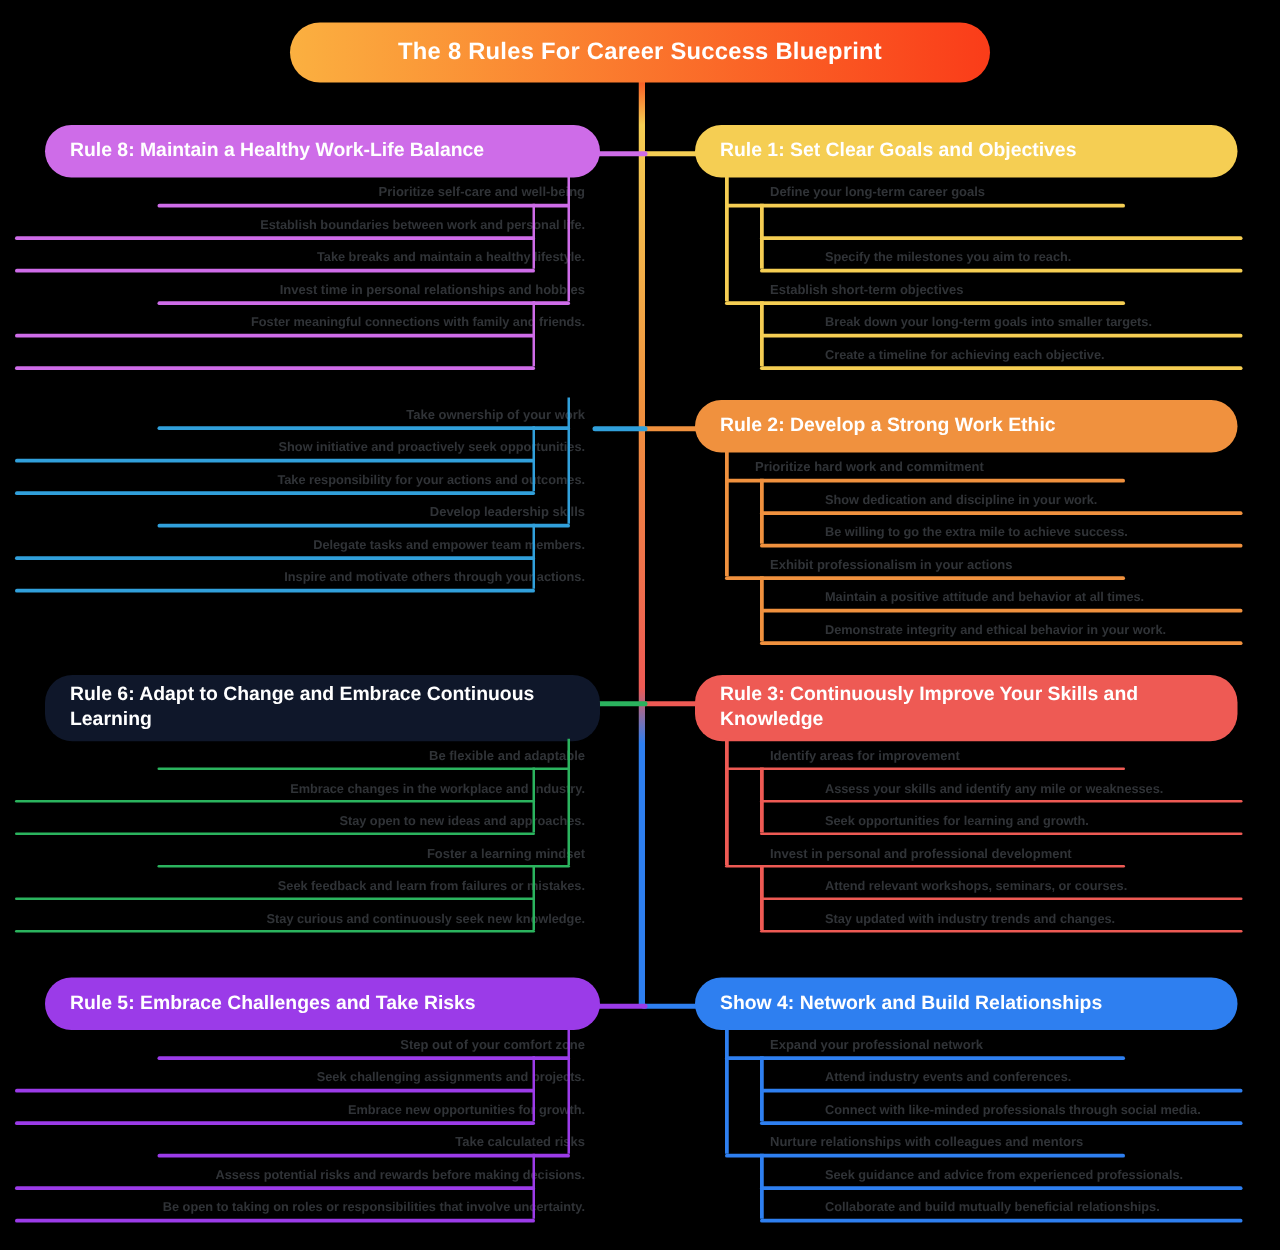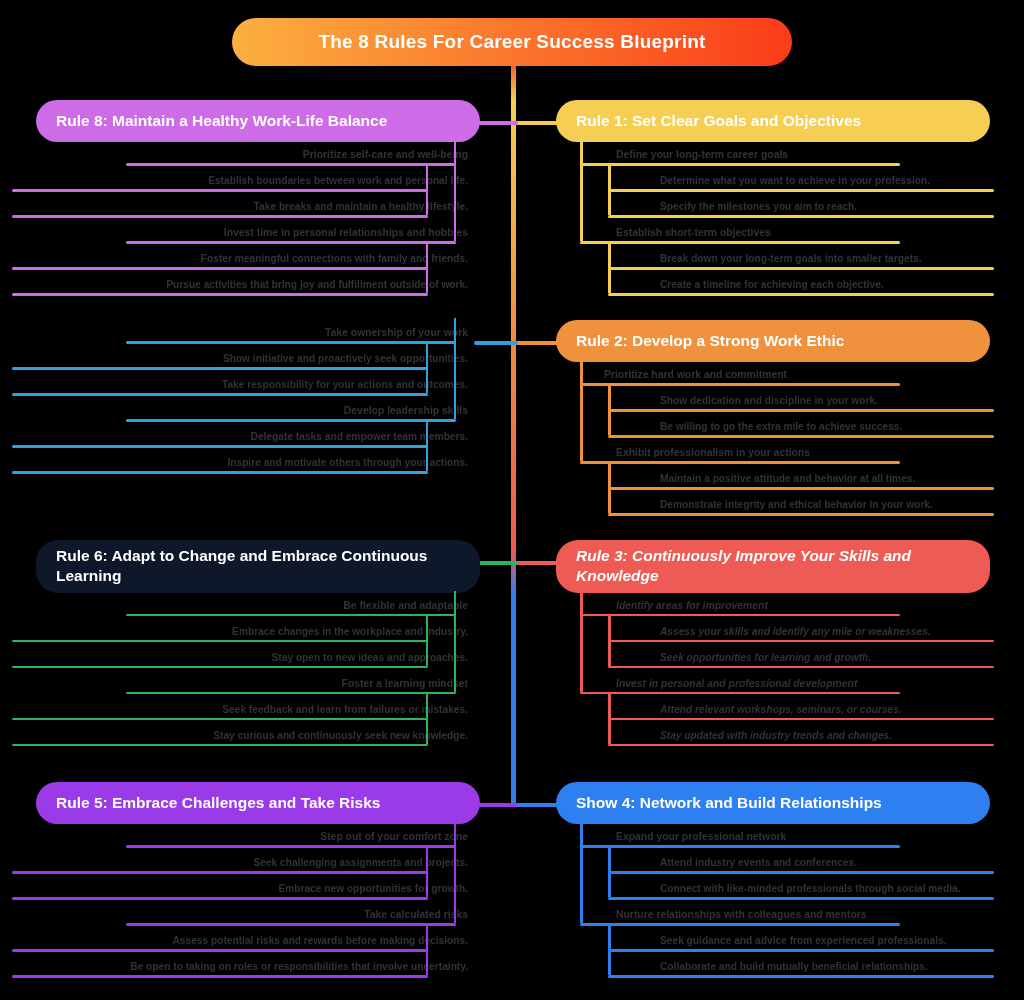--- a/index.html
+++ b/index.html
@@ -73,21 +73,20 @@
     <span>The 8 Rules For Career Success Blueprint</span>
   </div>
   <div id="rules-layer">
       <div class="rule right" style="top: 100px; left: 556px; width: 440px;">
         <div class="rule-pill" style="background: rgb(245, 206, 83); width: 434px;">
           <span>Rule 1: Set Clear Goals and Objectives</span>
         </div>
         <div class="sub" style="position: relative; margin-top: 6px; height: 150px;">
           <div class="sub-label lvl2" style="position: absolute; top: 0px; left: 60px;">Define your long-term career goals</div>
           <div class="underline" style="background: rgb(245, 206, 83); top: 15px; left: 24px; width: 320px;"></div>
-          <div class="sub-label lvl3" style="position: absolute; top: 26px; left: 104px;">Determine what you want to achieve in your profession.</div>
           <div class="underline" style="background: rgb(245, 206, 83); top: 41px; left: 52px; width: 386px;"></div>
           <div class="sub-label lvl3" style="position: absolute; top: 52px; left: 104px;">Specify the milestones you aim to reach.</div>
           <div class="underline" style="background: rgb(245, 206, 83); top: 67px; left: 52px; width: 386px;"></div>
           <div class="stem" style="background: rgb(245, 206, 83); top: 15px; height: 52px; left: 52px;"></div>
           <div class="sub-label lvl2" style="position: absolute; top: 78px; left: 60px;">Establish short-term objectives</div>
           <div class="underline" style="background: rgb(245, 206, 83); top: 93px; left: 24px; width: 320px;"></div>
           <div class="sub-label lvl3" style="position: absolute; top: 104px; left: 104px;">Break down your long-term goals into smaller targets.</div>
           <div class="underline" style="background: rgb(245, 206, 83); top: 119px; left: 52px; width: 386px;"></div>
           <div class="sub-label lvl3" style="position: absolute; top: 130px; left: 104px;">Create a timeline for achieving each objective.</div>
           <div class="underline" style="background: rgb(245, 206, 83); top: 145px; left: 52px; width: 386px;"></div>
@@ -110,21 +109,21 @@
           <div class="sub-label lvl2" style="position: absolute; top: 78px; left: 60px;">Exhibit professionalism in your actions</div>
           <div class="underline" style="background: rgb(240, 145, 62); top: 93px; left: 24px; width: 320px;"></div>
           <div class="sub-label lvl3" style="position: absolute; top: 104px; left: 104px;">Maintain a positive attitude and behavior at all times.</div>
           <div class="underline" style="background: rgb(240, 145, 62); top: 119px; left: 52px; width: 386px;"></div>
           <div class="sub-label lvl3" style="position: absolute; top: 130px; left: 104px;">Demonstrate integrity and ethical behavior in your work.</div>
           <div class="underline" style="background: rgb(240, 145, 62); top: 145px; left: 52px; width: 386px;"></div>
           <div class="stem" style="background: rgb(240, 145, 62); top: 93px; height: 52px; left: 52px;"></div>
           <div class="stem" style="background: rgb(240, 145, 62); top: -8px; height: 101px; left: 24px;"></div>
         </div>
       </div>
-      <div class="rule right" style="top: 540px; left: 556px; width: 440px; font-style: italic;">
+      <div class="rule right" style="top: 540px; left: 556px; width: 440px;">
         <div class="rule-pill" style="background: rgb(238, 90, 84); width: 434px;">
           <span>Rule 3: Continuously Improve Your Skills and Knowledge</span>
         </div>
         <div class="sub" style="position: relative; margin-top: 6px; height: 150px;">
           <div class="sub-label lvl2" style="position: absolute; top: 0px; left: 60px;">Identify areas for improvement</div>
           <div class="underline" style="background: rgb(238, 90, 84); top: 15px; left: 24px; width: 320px;"></div>
           <div class="sub-label lvl3" style="position: absolute; top: 26px; left: 104px;">Assess your skills and identify any mile or weaknesses.</div>
           <div class="underline" style="background: rgb(238, 90, 84); top: 41px; left: 52px; width: 386px;"></div>
           <div class="sub-label lvl3" style="position: absolute; top: 52px; left: 104px;">Seek opportunities for learning and growth.</div>
           <div class="underline" style="background: rgb(238, 90, 84); top: 67px; left: 52px; width: 386px;"></div>
@@ -233,21 +232,20 @@
           <div class="underline" style="background: rgb(206, 108, 232); top: 15px; right: 24px; width: 330px;"></div>
           <div class="sub-label lvl3" style="position: absolute; top: 26px; right: 12px;">Establish boundaries between work and personal life.</div>
           <div class="underline" style="background: rgb(206, 108, 232); top: 41px; right: 52px; width: 416px;"></div>
           <div class="sub-label lvl3" style="position: absolute; top: 52px; right: 12px;">Take breaks and maintain a healthy lifestyle.</div>
           <div class="underline" style="background: rgb(206, 108, 232); top: 67px; right: 52px; width: 416px;"></div>
           <div class="stem" style="background: rgb(206, 108, 232); top: 15px; height: 52px; left: 415.5px;"></div>
           <div class="sub-label lvl2" style="position: absolute; top: 78px; right: 12px;">Invest time in personal relationships and hobbies</div>
           <div class="underline" style="background: rgb(206, 108, 232); top: 93px; right: 24px; width: 330px;"></div>
           <div class="sub-label lvl3" style="position: absolute; top: 104px; right: 12px;">Foster meaningful connections with family and friends.</div>
           <div class="underline" style="background: rgb(206, 108, 232); top: 119px; right: 52px; width: 416px;"></div>
-          <div class="sub-label lvl3" style="position: absolute; top: 130px; right: 12px;">Pursue activities that bring joy and fulfillment outside of work.</div>
           <div class="underline" style="background: rgb(206, 108, 232); top: 145px; right: 52px; width: 416px;"></div>
           <div class="stem" style="background: rgb(206, 108, 232); top: 93px; height: 52px; left: 415.5px;"></div>
           <div class="stem" style="background: rgb(206, 108, 232); top: -8px; height: 101px; left: 443.5px;"></div>
         </div>
       </div>
     </div>
 <div class="branch-h" style="background: rgb(245, 206, 83); top: 121px; left: 513px; width: 49px;"></div>
     <div class="branch-h" style="background: rgb(240, 145, 62); top: 341px; left: 513px; width: 49px;"></div>
     <div class="branch-h" style="background: rgb(238, 90, 84); top: 561px; left: 513px; width: 49px;"></div>
     <div class="branch-h" style="background: rgb(46, 127, 240); top: 803px; left: 513px; width: 49px;"></div>

